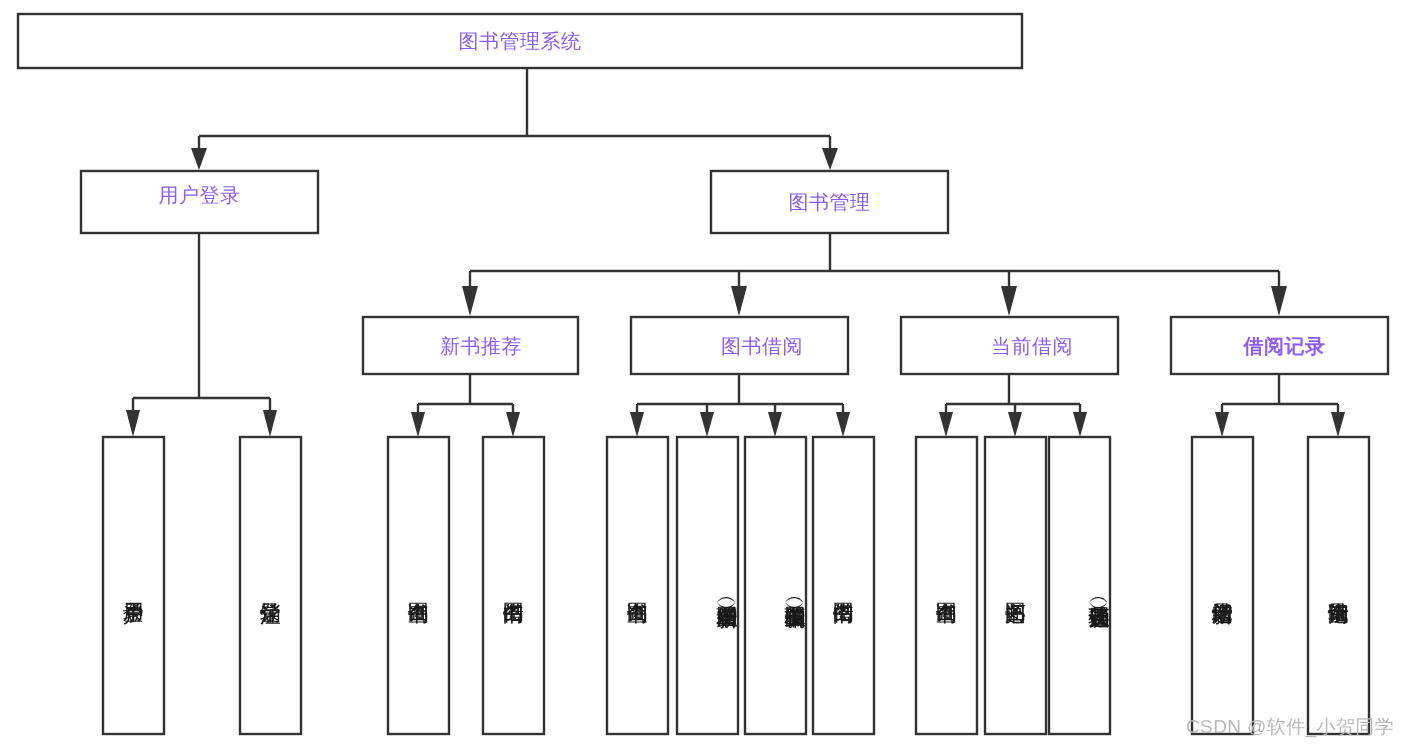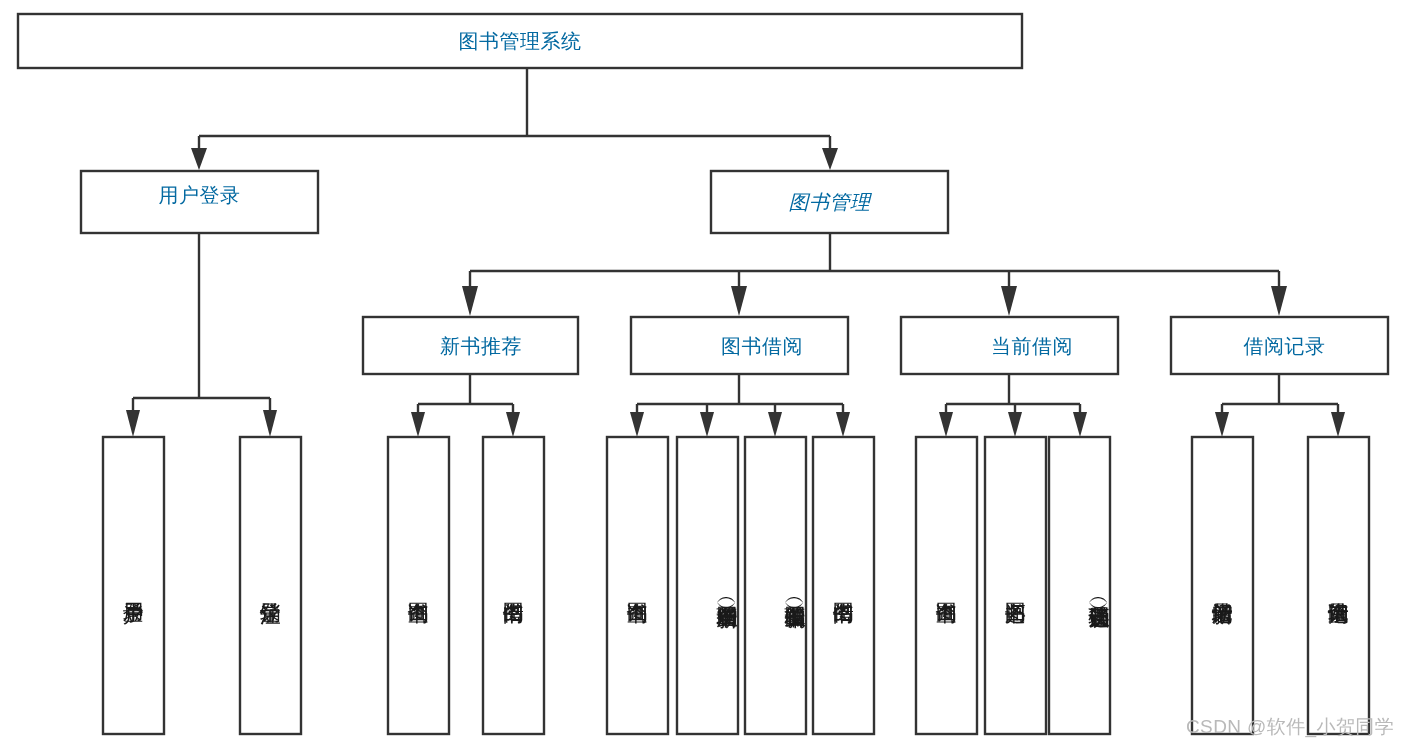--- a/index.html
+++ b/index.html
@@ -39,21 +39,21 @@
   }
   .arrow-head {
     fill: #333333;
     stroke: none;
   }
   .node-label-h {
     position: absolute;
     display: flex;
     align-items: center;
     justify-content: center;
-    color: #0369a1;
+    color: #8b5cf6;
     font-size: 20px;
     line-height: 1.1;
     letter-spacing: 0.5px;
     white-space: nowrap;
     pointer-events: none;
   }
   .node-label-v {
     position: absolute;
     display: flex;
     align-items: center;
@@ -168,26 +168,26 @@
     <rect class="node-box" x="1049" y="437" width="61" height="297"></rect>
 
     <rect class="node-box" x="1192" y="437" width="61" height="297"></rect>
     <rect class="node-box" x="1308" y="437" width="61" height="297"></rect>
 
   </svg>
 
   <div class="node-label-h" style="left:18px; top:14px; width:1004px; height:54px;">图书管理系统</div>
 
   <div class="node-label-h" style="left:81px; top:171px; width:237px; height:48px;">用户登录</div>
-  <div class="node-label-h" style="left:711px; top:171px; width:237px; height:62px;font-style:italic;">图书管理</div>
+  <div class="node-label-h" style="left:711px; top:171px; width:237px; height:62px;">图书管理</div>
 
   <div class="node-label-h" style="left:363px; top:317px; width:236px; height:57px;">新书推荐</div>
   <div class="node-label-h" style="left:631px; top:317px; width:262px; height:57px;">图书借阅</div>
   <div class="node-label-h" style="left:901px; top:317px; width:262px; height:57px;">当前借阅</div>
-  <div class="node-label-h" style="left:1171px; top:317px; width:227px; height:57px;">借阅记录</div>
+  <div class="node-label-h" style="left:1171px; top:317px; width:227px; height:57px;font-weight:bold;">借阅记录</div>
 
   <div class="node-label-v" style="left:103px; top:437px; width:61px; height:297px;">用户登录</div>
   <div class="node-label-v" style="left:240px; top:437px; width:61px; height:297px;">注销登录</div>
 
   <div class="node-label-v" style="left:388px; top:437px; width:61px; height:297px;">查询图书</div>
   <div class="node-label-v" style="left:483px; top:437px; width:61px; height:297px;">借阅图书</div>
 
   <div class="node-label-v" style="left:607px; top:437px; width:61px; height:297px;">查询图书</div>
   <div class="node-label-v" style="left:677px; top:437px; width:61px; height:297px; align-items:flex-start; padding-top:8px; box-sizing:border-box;">新增图书（管理员）</div>
   <div class="node-label-v" style="left:745px; top:437px; width:61px; height:297px; align-items:flex-start; padding-top:8px; box-sizing:border-box;">编辑图书（管理员）</div>

